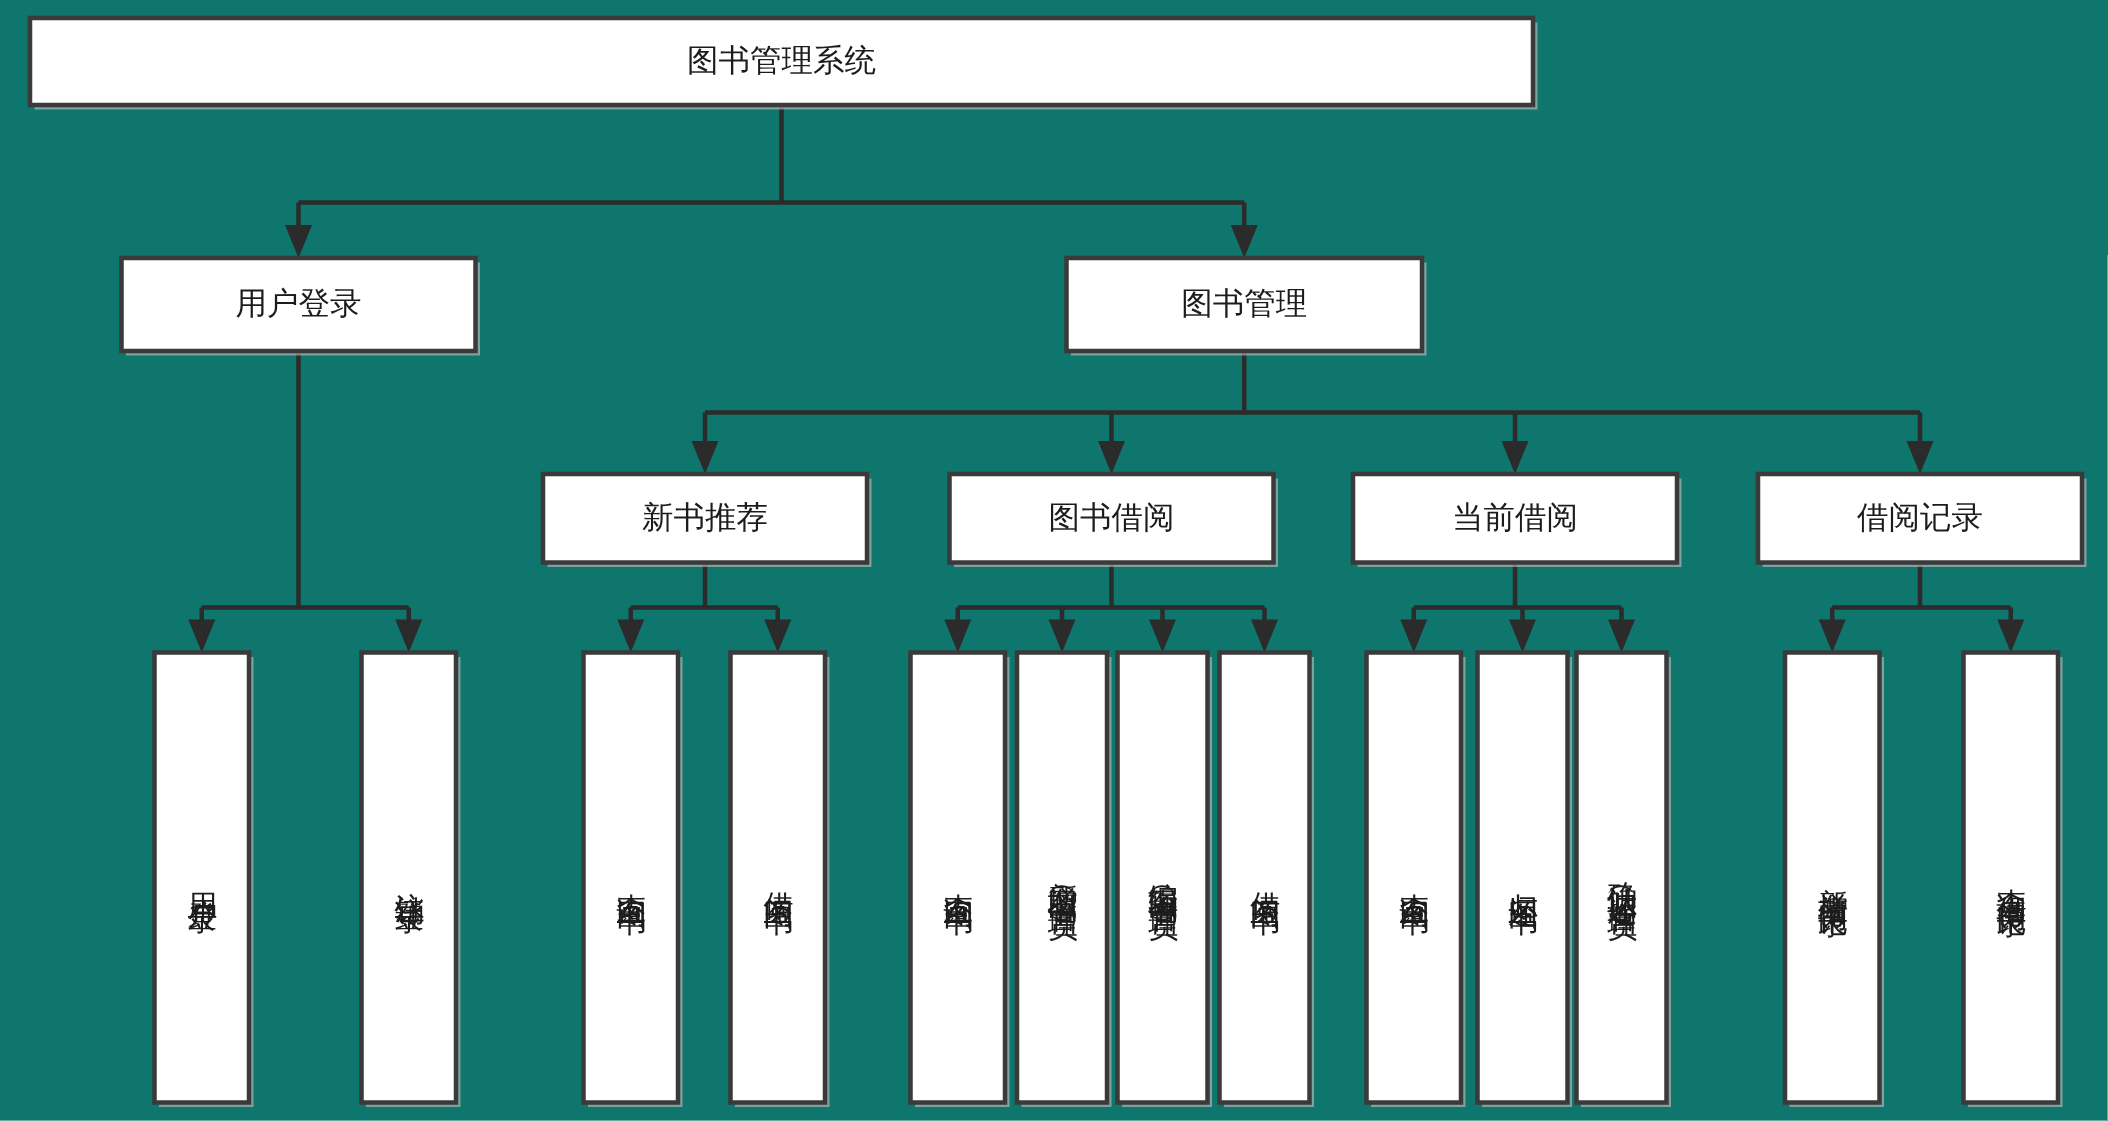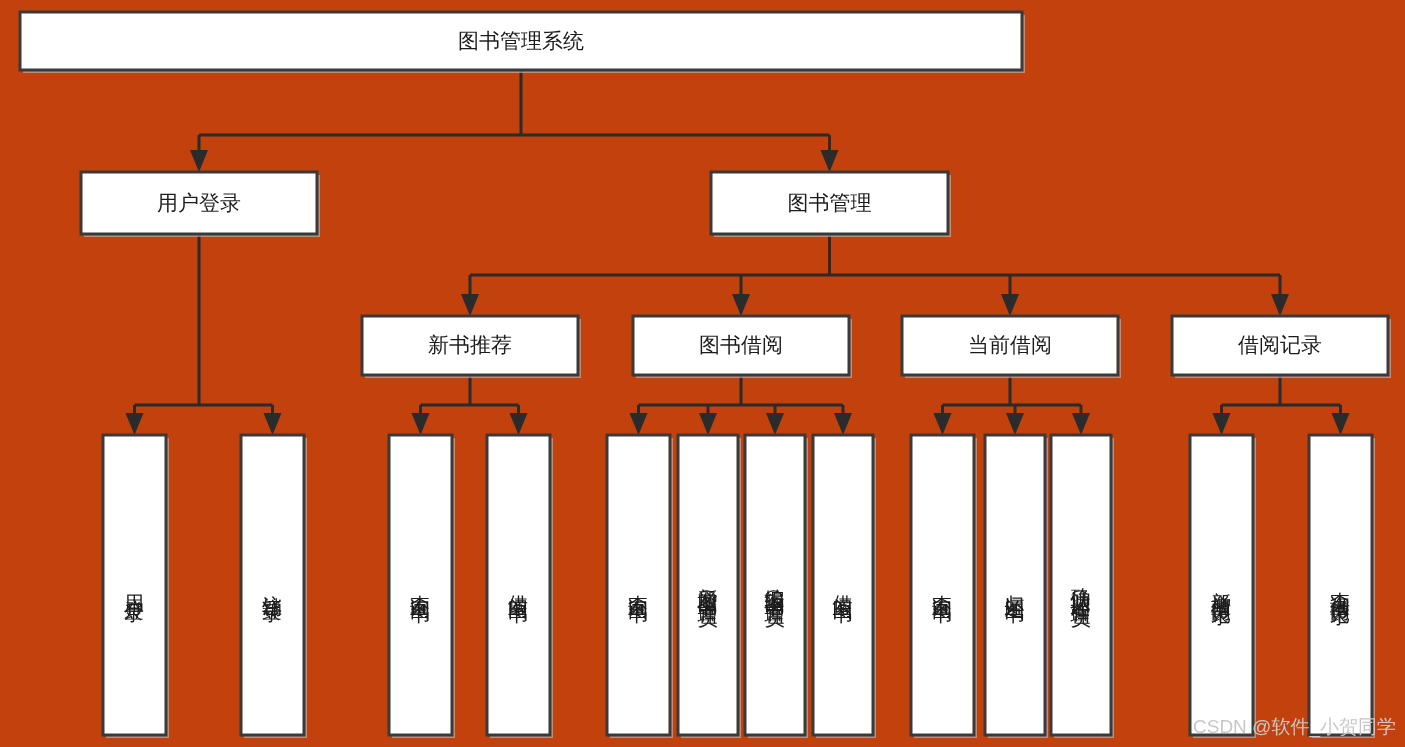--- a/index.html
+++ b/index.html
@@ -10,21 +10,21 @@
   body {
     width: 1405px;
     height: 747px;
     font-family: "Liberation Sans", "DejaVu Sans", sans-serif;
     overflow: hidden;
   }
   #diagram-root {
     position: relative;
     width: 1405px;
     height: 747px;
-    background: #c2410c;
+    background: #0f766e;
   }
   svg.diagram-canvas {
     position: absolute;
     left: 0;
     top: 0;
     width: 1405px;
     height: 747px;
   }
   .node-box {
     fill: #ffffff;
@@ -199,15 +199,14 @@
       <div class="node-label-v" style="left: 678px; top: 435px; width: 60px; height: 300px;">新增图书（管理员）</div>
       <div class="node-label-v" style="left: 745px; top: 435px; width: 60px; height: 300px;">编辑图书（管理员）</div>
       <div class="node-label-v" style="left: 813px; top: 435px; width: 60px; height: 300px;">借阅图书</div>
       <div class="node-label-v" style="left: 911px; top: 435px; width: 63px; height: 300px;">查询图书</div>
       <div class="node-label-v" style="left: 985px; top: 435px; width: 60px; height: 300px;">归还图书</div>
       <div class="node-label-v" style="left: 1051px; top: 435px; width: 60px; height: 300px;">确认归还（管理员）</div>
       <div class="node-label-v" style="left: 1190px; top: 435px; width: 63px; height: 300px;">新增借阅记录</div>
       <div class="node-label-v" style="left: 1309px; top: 435px; width: 63px; height: 300px;">查询借阅记录</div>
     </div>
 
-  <div class="watermark" id="watermark" style="left: 1193px; top: 714px;">CSDN @软件_小贺同学</div>
 
 </div>
 
 </body></html>

